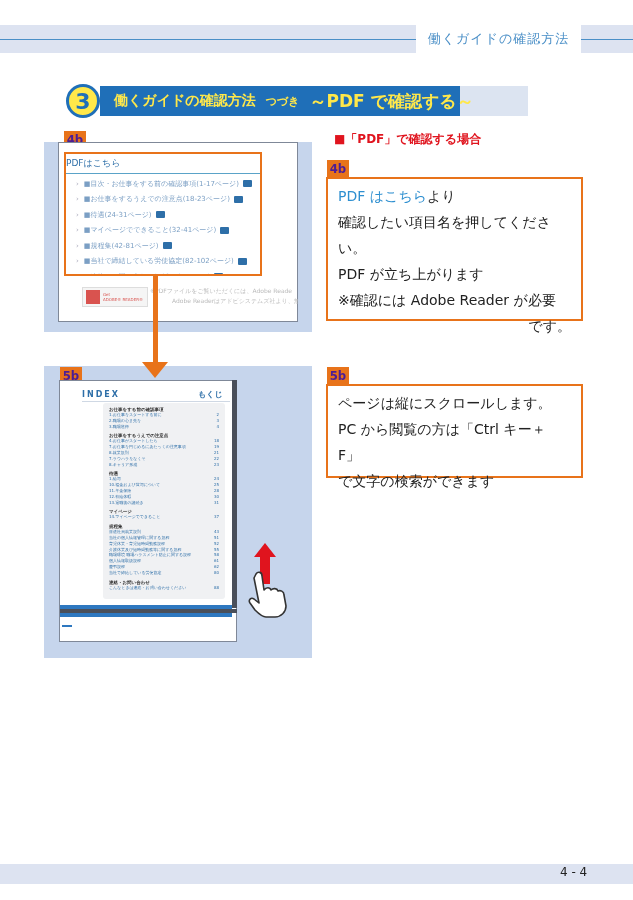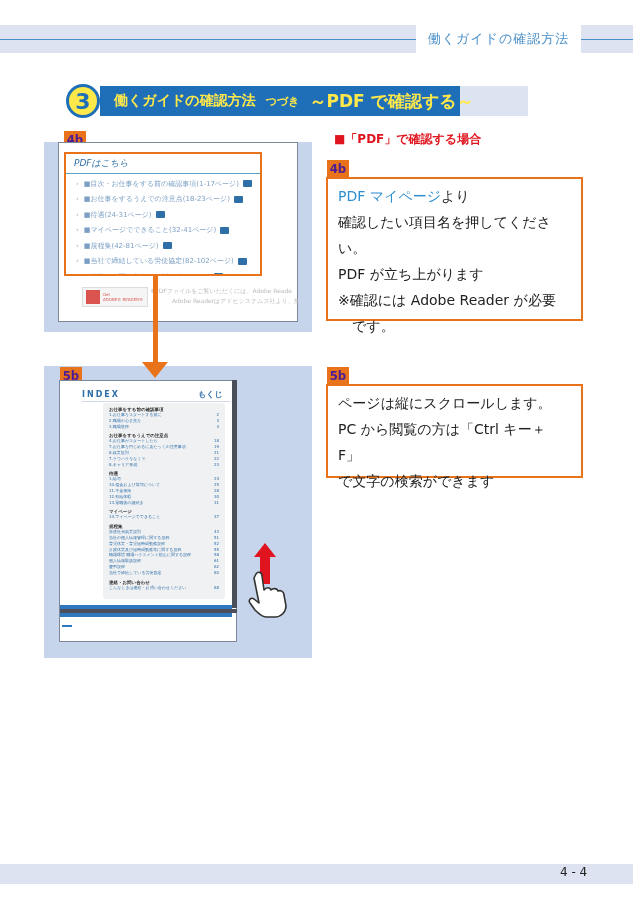--- a/index.html
+++ b/index.html
@@ -14,21 +14,21 @@
   .sec-title{left:100px;top:86px;width:360px;height:30px;background:#1f6fb8;display:flex;align-items:center;padding-left:14px;box-sizing:border-box;color:#ffe84a;font-weight:bold;white-space:nowrap;}
   .sec-title .t1{font-size:14px;}
   .sec-title .t2{font-size:11px;margin-left:10px;}
   .sec-title .t3{font-size:17px;margin-left:10px;}
   .sec-num{left:66px;top:84px;width:34px;height:34px;border-radius:50%;background:#ffe84a;border:3px solid #1f6fb8;box-sizing:border-box;display:flex;align-items:center;justify-content:center;font-size:22px;font-weight:bold;color:#1f6fb8;}
   
   .panel{background:#c6d5ec;}
   .tag{background:#e8731a;color:#4c1d95;font-weight:bold;font-size:13px;width:22px;height:17px;display:flex;align-items:center;justify-content:center;font-family:"DejaVu Sans Condensed","DejaVu Sans",sans-serif;}
   .shot1{left:58px;top:142px;width:240px;height:180px;background:#fff;border:1px solid #7f8898;box-sizing:border-box;}
   .pdf-box{left:64px;top:152px;width:198px;height:124px;border:2px solid #e8731a;box-sizing:border-box;background:#fff;}
-  .pdf-head{font-size:9px;color:#2e6fa8;padding:3px 0 3px 8px;border-bottom:1px solid #5aa3c8;margin-right:-40px;font-style:italic;}
+  .pdf-head{font-size:9px;color:#2e6fa8;padding:3px 0 3px 0;border-bottom:1px solid #5aa3c8;margin-right:-40px;}
   .pdf-list{list-style:none;margin:2px 0 0 0;padding:0 0 0 10px;}
   .pdf-list li{font-size:7px;color:#7b9fc4;height:15.5px;display:flex;align-items:center;white-space:nowrap;}
   .pdf-list li .chev{color:#aab;margin-right:5px;font-size:7px;}
   .pdf-list li .ico{display:inline-block;width:9px;height:7px;background:#2e6fa8;margin-left:4px;border-radius:1px;}
   .adobe{left:82px;top:287px;width:64px;height:18px;border:1px solid #ddd;background:#f5f5f5;display:flex;align-items:center;}
   .adobe .logo{width:14px;height:14px;background:#d9534f;margin:0 3px;}
   .adobe .txt{font-size:4px;color:#d9534f;line-height:5px;}
   .adobe-note{left:150px;top:286px;width:148px;font-size:6px;color:#bbb;line-height:10px;white-space:nowrap;overflow:hidden;}
   .arrow-line{left:153px;top:276px;width:5px;height:88px;background:#e8731a;}
   .arrow-head{left:142px;top:362px;width:0;height:0;border-left:13px solid transparent;border-right:13px solid transparent;border-top:16px solid #e8731a;}
@@ -44,21 +44,21 @@
   .dark-band{left:60px;top:609px;width:177px;height:4px;background:#4a4f5a;}
   .blue-band2{left:60px;top:613px;width:172px;height:4px;background:#2e78c0;}
   .blue-tab{left:62px;top:625px;width:10px;height:2px;background:#2e78c0;}
   
   .up-shaft{left:260px;top:556px;width:10px;height:28px;background:#e0141e;}
   .up-head{left:254px;top:543px;width:0;height:0;border-left:11px solid transparent;border-right:11px solid transparent;border-bottom:14px solid #e0141e;}
   
   .rh{left:334px;top:131px;font-size:12px;color:#e0141e;font-weight:bold;white-space:nowrap;}
   .box{border:2px solid #e8731a;box-sizing:border-box;background:#fff;padding:4px 10px;font-size:14px;line-height:26px;color:#222;}
   .link-blue{color:#2e8fd0;}
-  .indent{padding-left:14px;}
+  .indent{padding-left:14px;text-align:right;}
   
   .ftr{left:0;top:864px;width:633px;height:20px;background:#dde3f1;}
   .pageno{left:560px;top:865px;font-size:12px;color:#222;}
 </style>
 </head>
 <body>
 
 <div class="abs hdr-band"></div>
 <div class="abs hdr-line"></div>
 <div class="abs hdr-label">働くガイドの確認方法</div>
@@ -249,21 +249,21 @@
 <div class="abs up-head"></div>
 <div class="abs up-shaft"></div>
 <svg class="abs" style="left:248px;top:570px;" width="44" height="50" viewBox="0 0 44 50">
   <path d="M8 4 C10 1 14 2 14 6 L16 20 C18 17 22 17 23 20 C25 18 29 18 30 21 C32 20 36 21 36 25 L38 36 C38 42 33 47 27 47 L18 47 C14 47 10 43 7 40 L2 33 C0 30 3 27 6 29 L11 33 L6 8 Z" fill="#ffffff" stroke="#333" stroke-width="1.6" stroke-linejoin="round"></path>
 </svg>
 
 <div class="abs rh">■「PDF」で確認する場合</div>
 
 <div class="abs tag" style="left:327px;top:160px;">4b</div>
 <div class="abs box" style="left:326px;top:177px;width:257px;height:144px;">
-  <div><span class="link-blue">PDF マイページ</span><span>より</span></div>
+  <div><span class="link-blue">PDF はこちら</span><span>より</span></div>
   <div>確認したい項目名を押してください。</div>
   <div>PDF が立ち上がります</div>
   <div>※確認には Adobe Reader が必要</div>
   <div class="indent">です。</div>
 </div>
 
 <div class="abs tag" style="left:327px;top:367px;">5b</div>
 <div class="abs box" style="left:326px;top:384px;width:257px;height:94px;">
   <div>ページは縦にスクロールします。</div>
   <div>PC から閲覧の方は「Ctrl キー＋ F」</div>

